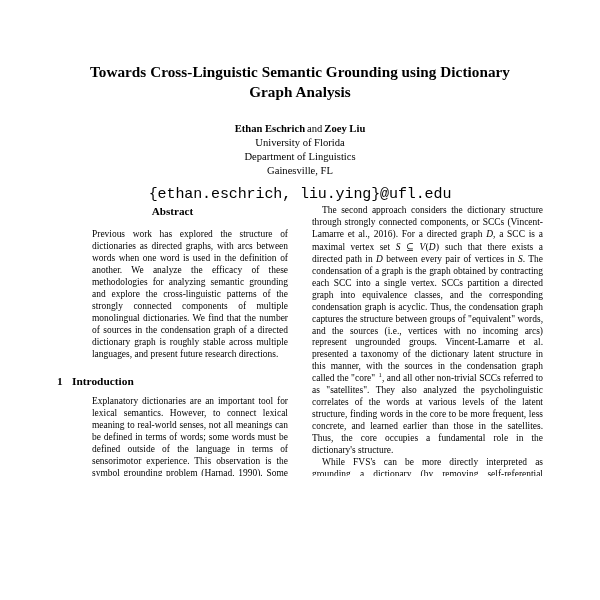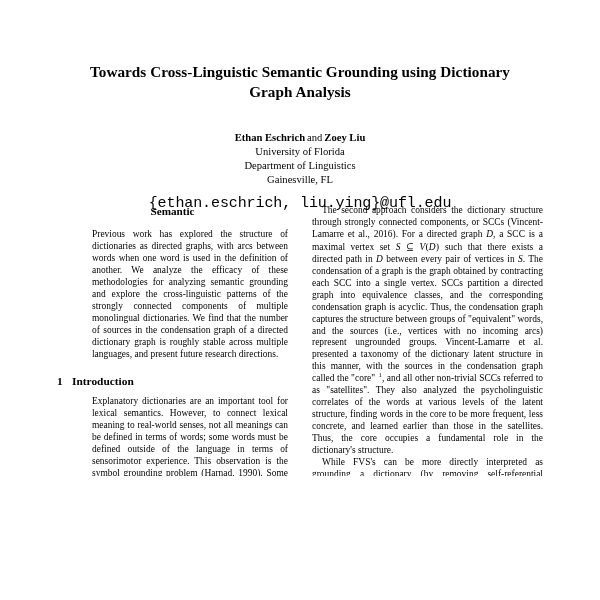--- a/index.html
+++ b/index.html
@@ -33,21 +33,21 @@
     line-height: 1.32;
     margin: 0;
     padding-top: 62px;
     letter-spacing: 0.05px;
   }
 
   .authors {
     text-align: center;
     font-size: 10.6px;
     font-weight: bold;
-    margin-top: 29px;
+    margin-top: 20px;
     line-height: 1.3;
   }
   .authors .conj {
     font-weight: normal;
     padding: 0 2px;
   }
 
   .affil-line {
     text-align: center;
     font-size: 10.6px;
@@ -141,21 +141,21 @@
 
   <div class="affil-line">University of Florida</div>
   <div class="affil-line">Department of Linguistics</div>
   <div class="affil-line">Gainesville, FL</div>
   <div class="email">{ethan.eschrich, liu.ying}@ufl.edu</div>
 
   <div class="columns">
 
     <div class="col">
 
-      <div class="abstract-head">Semantic</div>
+      <div class="abstract-head">Abstract</div>
 
       <p class="body noindent">Previous work has explored the structure of dictionaries as directed graphs, with arcs between words when one word is used in the definition of another. We analyze the efficacy of these methodologies for analyzing semantic grounding and explore the cross-linguistic patterns of the strongly connected components of multiple monolingual dictionaries. We find that the number of sources in the condensation graph of a directed dictionary graph is roughly stable across multiple languages, and present future research directions.</p>
 
       <div class="section-head">
         <span class="num">1</span><span>Introduction</span>
       </div>
 
       <p class="body noindent">Explanatory dictionaries are an important tool for lexical semantics. However, to connect lexical meaning to real-world senses, not all meanings can be defined in terms of words; some words must be defined outside of the language in terms of sensorimotor experience. This observation is the symbol grounding problem (Harnad, 1990). Some theories, especially in cognitive semantics, solve this problem by considering specific words or concepts as fundamental within a language and cross-linguistically (e.g., Semantic Primes (Wierzbicka, 1996)). One empirical approach towards this problem is to analyze dictionary structures, modeling</p>
 
     </div>

